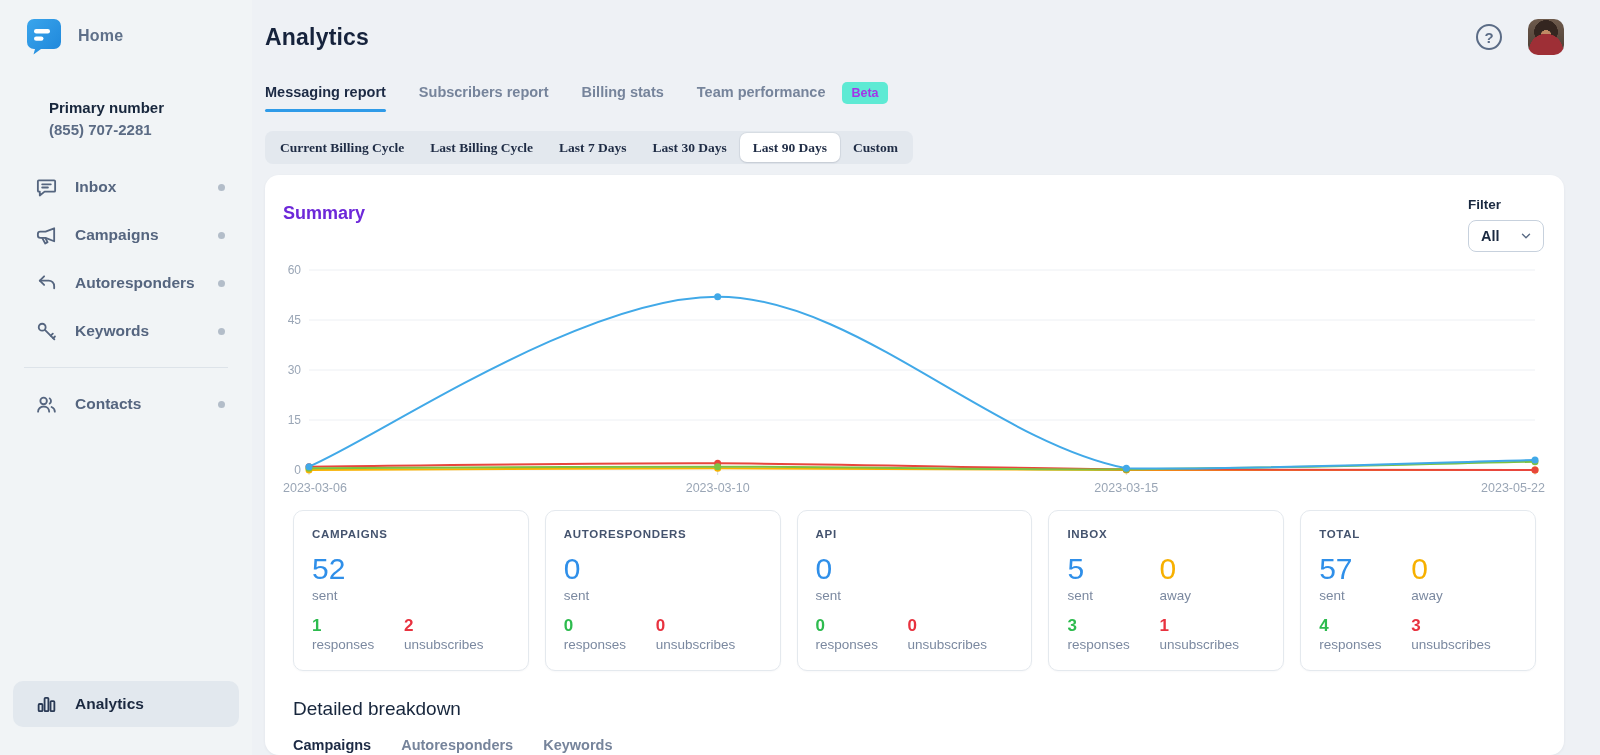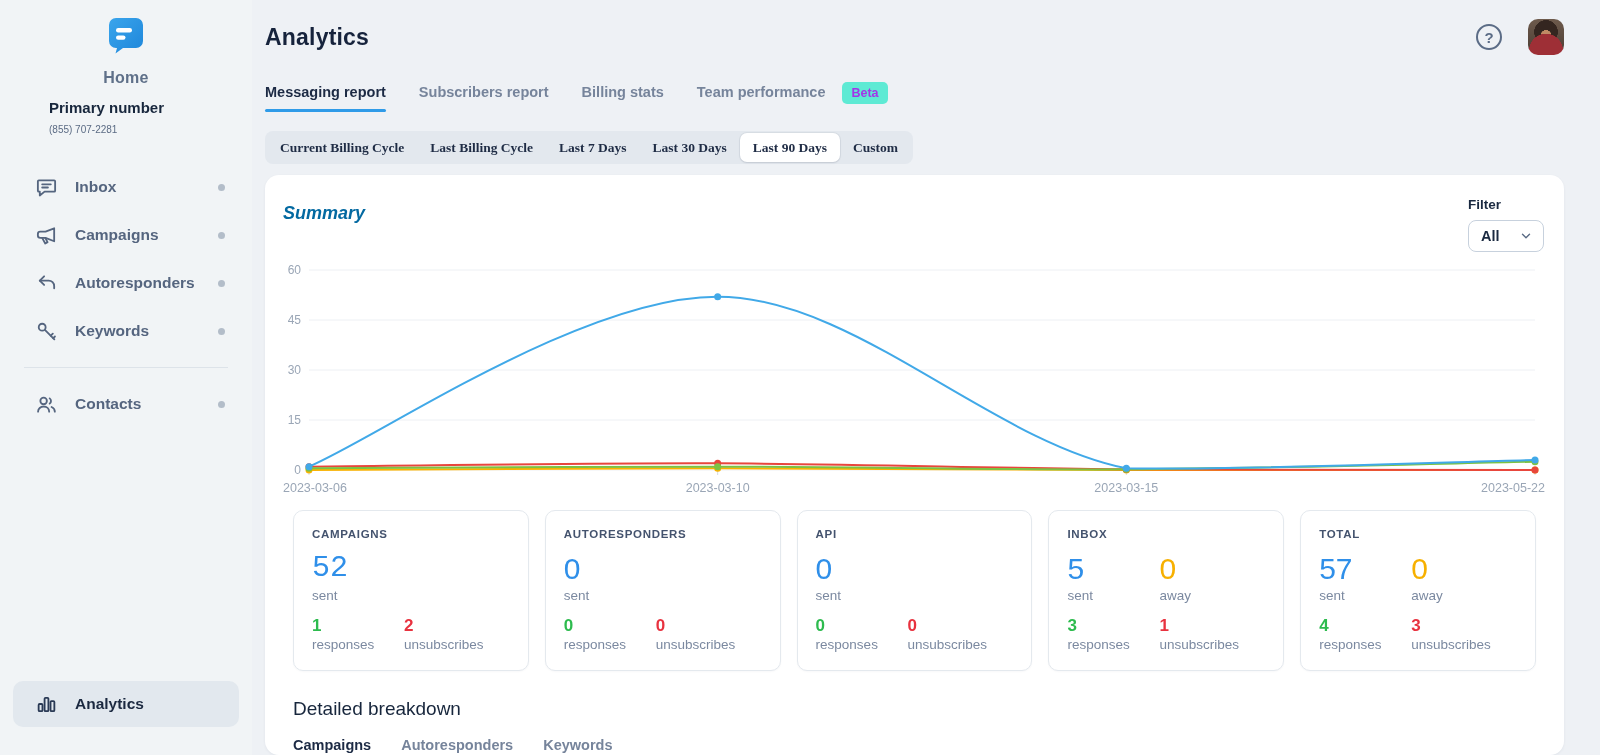--- a/index.html
+++ b/index.html
@@ -12,26 +12,26 @@
     -webkit-font-smoothing:antialiased;
   }
   .app { display:flex; width:1600px; height:755px; }
 
   
   .sidebar {
     width:252px; flex:none; background:#f1f4f6;
     display:flex; flex-direction:column;
     padding:15px 0 24px; height:755px;
   }
-  .brand-row { display:flex; align-items:center; gap:14px; padding:0 24px; height:42px;flex-direction:column; }
+  .brand-row { display:flex; align-items:center; gap:14px; padding:0 24px; height:42px; }
   .logo { width:40px; height:40px; flex:none; }
   .home-label { font-size:16px; font-weight:700; color:#5f7089; letter-spacing:.2px; }
   .number-block { padding:40px 24px 6px 49px; line-height:22px; }
   .number-label { font-size:15px; font-weight:700; color:#17263c; }
-  .number-value { font-size:10px; font-weight:400; color:#5b6b84; }
+  .number-value { font-size:15px; font-weight:700; color:#5b6b84; }
   .nav { margin-top:16px; }
   .side-item {
     display:flex; align-items:center; gap:17px;
     padding:0 27px 0 35px; height:48px;
     font-size:15.5px; font-weight:600; color:#55657f; cursor:pointer;
   }
   .side-item .nav-icon { width:23px; height:23px; flex:none; display:flex; }
   .side-item .nav-icon svg { width:23px; height:23px; stroke:#55657f; fill:none; stroke-width:1.9; stroke-linecap:round; stroke-linejoin:round; }
   .unread-dot { width:7px; height:7px; border-radius:50%; background:#b3bdc9; margin-left:auto; flex:none; }
   .side-divider { height:1px; background:#dde3e9; margin:12px 24px; }
@@ -76,21 +76,21 @@
   }
   .df-btn.selected { background:#fff; box-shadow:0 0 0 1px rgba(15,30,60,.05), 0 1px 2px rgba(15,30,60,.10); }
 
   
   .panel {
     margin:11px 36px 0 13px; background:#fff; border-radius:14px;
     box-shadow:0 1px 3px rgba(20,35,60,.06);
     padding:20px 18px 24px; flex:1; overflow:hidden;
   }
   .panel-head { display:flex; justify-content:space-between; align-items:flex-start; padding:2px 2px 0 0; }
-  .summary-title { font-size:18px; font-weight:800; color:#0369a1; margin-top:6px;font-style:italic; }
+  .summary-title { font-size:18px; font-weight:800; color:#6d28d9; margin-top:6px; }
   .filter-box { text-align:left; }
   .filter-label { display:block; font-size:13.5px; font-weight:700; color:#1a2940; margin-bottom:8px; }
   .select {
     width:76px; height:32px; border:1px solid #c7d1dd; border-radius:8px; background:#fff;
     display:flex; align-items:center; justify-content:space-between;
     padding:0 10px 0 12px; font-size:14.5px; font-weight:600; color:#1a2940; cursor:pointer;
   }
   .select svg { width:14px; height:14px; stroke:#5a6b85; stroke-width:2.4; fill:none; stroke-linecap:round; stroke-linejoin:round; }
 
   .chart-wrap { margin-top:6px; }
@@ -298,21 +298,21 @@
             <circle cx="843.3333333333334" cy="210.33333333333334" r="3.5" fill="#41a9e8"></circle>
             <circle cx="1252" cy="202" r="3.5" fill="#41a9e8"></circle>
           </svg>
       </div>
 
       <div class="cards" id="stat-cards">
           <div class="card">
             <div class="card-title">CAMPAIGNS</div>
             <div class="metric-row primary">
               <div class="metric">
-                <div class="metric-value" style="color: rgb(47, 143, 233); font-family: Liberation Mono, monospace;">52</div>
+                <div class="metric-value" style="color: rgb(47, 143, 233);">52</div>
                 <div class="metric-label">sent</div>
               </div>
             </div>
             <div class="metric-row secondary">
               <div class="metric">
                 <div class="metric-value" style="color: rgb(45, 187, 78);">1</div>
                 <div class="metric-label">responses</div>
               </div>
               <div class="metric">
                 <div class="metric-value" style="color: rgb(232, 50, 63);">2</div>

